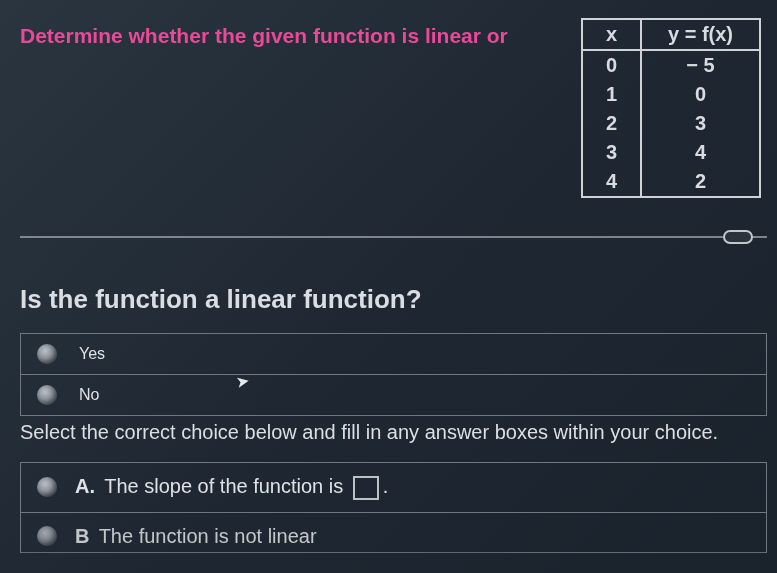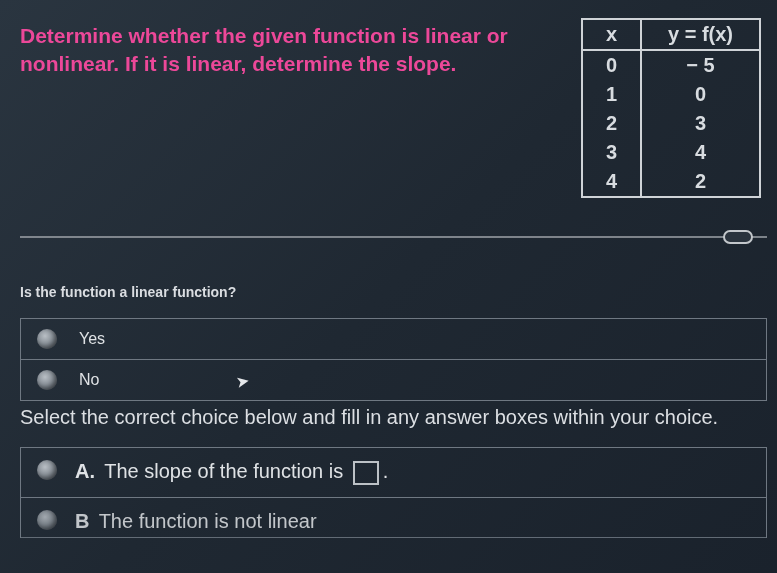--- a/index.html
+++ b/index.html
@@ -45,21 +45,21 @@
   }
   .slider-handle {
     position: absolute;
     right: 14px; top: -6px;
     width: 30px; height: 14px;
     border: 2px solid #c3c7cb;
     border-radius: 8px;
     background: #2a333d;
   }
   .subq {
-    font-size: 14px;
+    font-size: 26px;
     font-weight: 600;
     margin-top: 46px;
     color: #dadde1;
   }
   .choice-group {
     margin-top: 18px;
     border: 1px solid #6f7882;
   }
   .choice-row {
     display: flex;
@@ -83,20 +83,21 @@
     margin-top: 5px;
     color: #dcdfe3;
   }
   .answer-group {
     margin-top: 18px;
     border: 1px solid #6f7882;
     border-bottom: none;
   }
   .answer-row {
     display: flex;
+    align-items: center;
     gap: 18px;
     padding: 12px 16px 12px 16px;
     font-size: 20px;
     color: #dfe2e5;
     border-bottom: 1px solid #6f7882;
   }
   .opt-letter { font-weight: bold; margin-right: 4px; }
   .fill-box {
     display: inline-block;
     width: 26px; height: 24px;
@@ -113,21 +114,20 @@
     transform: rotate(-10deg);
   }
   .cutoff { opacity: .85; }
 </style>
 </head>
 <body>
 
 <div class="top-row">
   <div class="prompt">
     <span>Determine whether the given function is linear or</span><br>
-    <span>nonlinear.  If it is linear, determine the slope.</span>
   </div>
   <table class="data-table">
     <thead>
       <tr>
         <th>x</th>
         <th>y = f(x)</th>
       </tr>
     </thead>
     <tbody>
       <tr>

